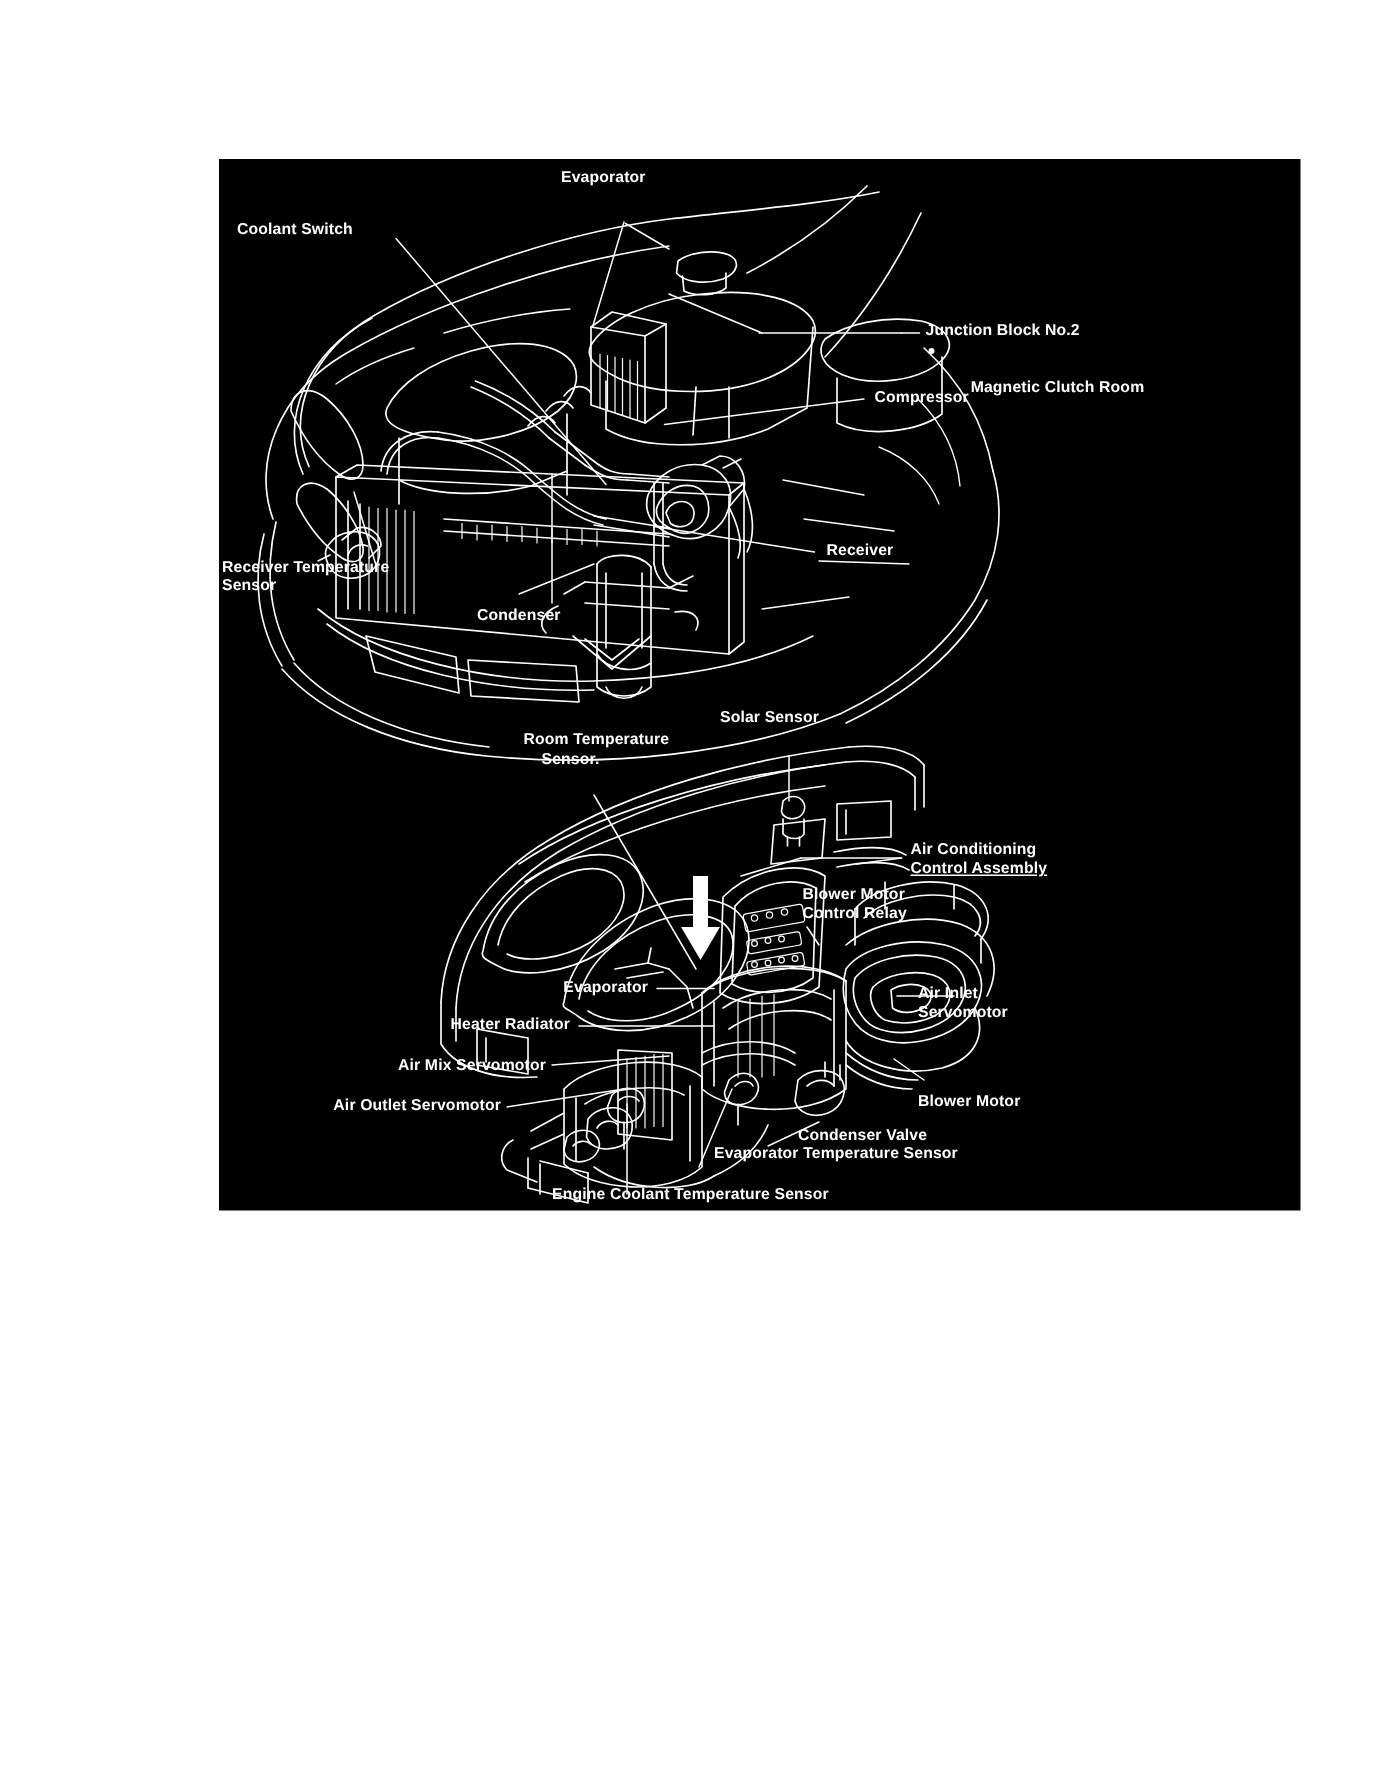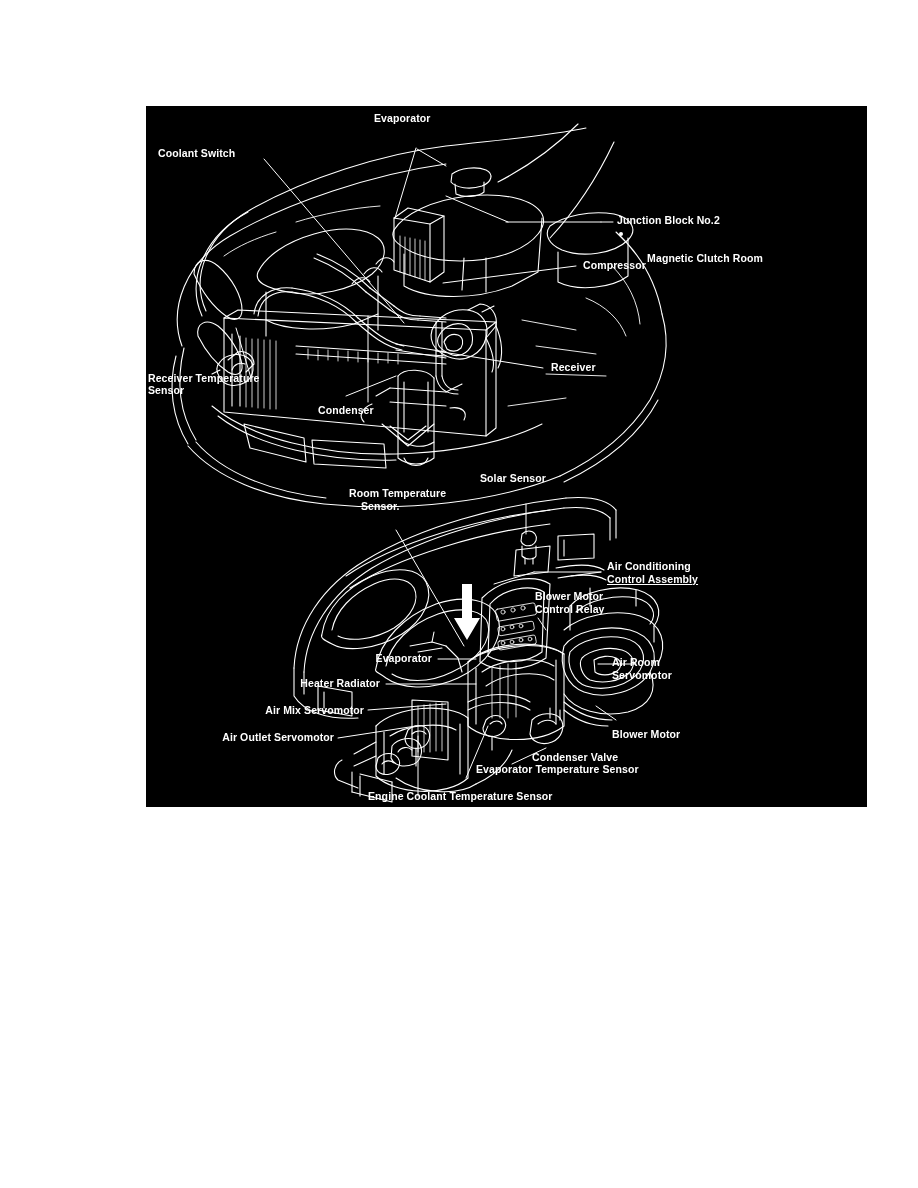--- a/index.html
+++ b/index.html
@@ -433,21 +433,21 @@
 
     <div class="lbl" style="left:190px; top:381px;margin-left:13px;">Room Temperature</div>
     <div class="lbl" style="left:190px; top:394px;margin-left:25px;">Sensor.</div>
 
     <div class="lbl" style="left:461px; top:454px;">Air Conditioning</div>
     <div class="lbl" style="left:461px; top:467px;text-decoration:underline;">Control Assembly</div>
 
     <div class="lbl" style="left:389px; top:484px;">Blower Motor</div>
     <div class="lbl" style="left:389px; top:497px;">Control Relay</div>
 
-    <div class="lbl" style="left:466px; top:550px;">Air Room</div>
+    <div class="lbl" style="left:466px; top:550px;">Air Inlet</div>
     <div class="lbl" style="left:466px; top:563px;text-align:center;">Servomotor</div>
 
     <div class="lbl" style="left:466px; top:622px;">Blower Motor</div>
 
     <div class="lbl r" style="left:172px; top:546px; width:114px;">Evaporator</div>
 
     <div class="lbl r" style="left:120px; top:571px; width:114px;">Heater Radiator</div>
 
     <div class="lbl r" style="left:86px; top:598px; width:132px;">Air Mix Servomotor</div>
 

